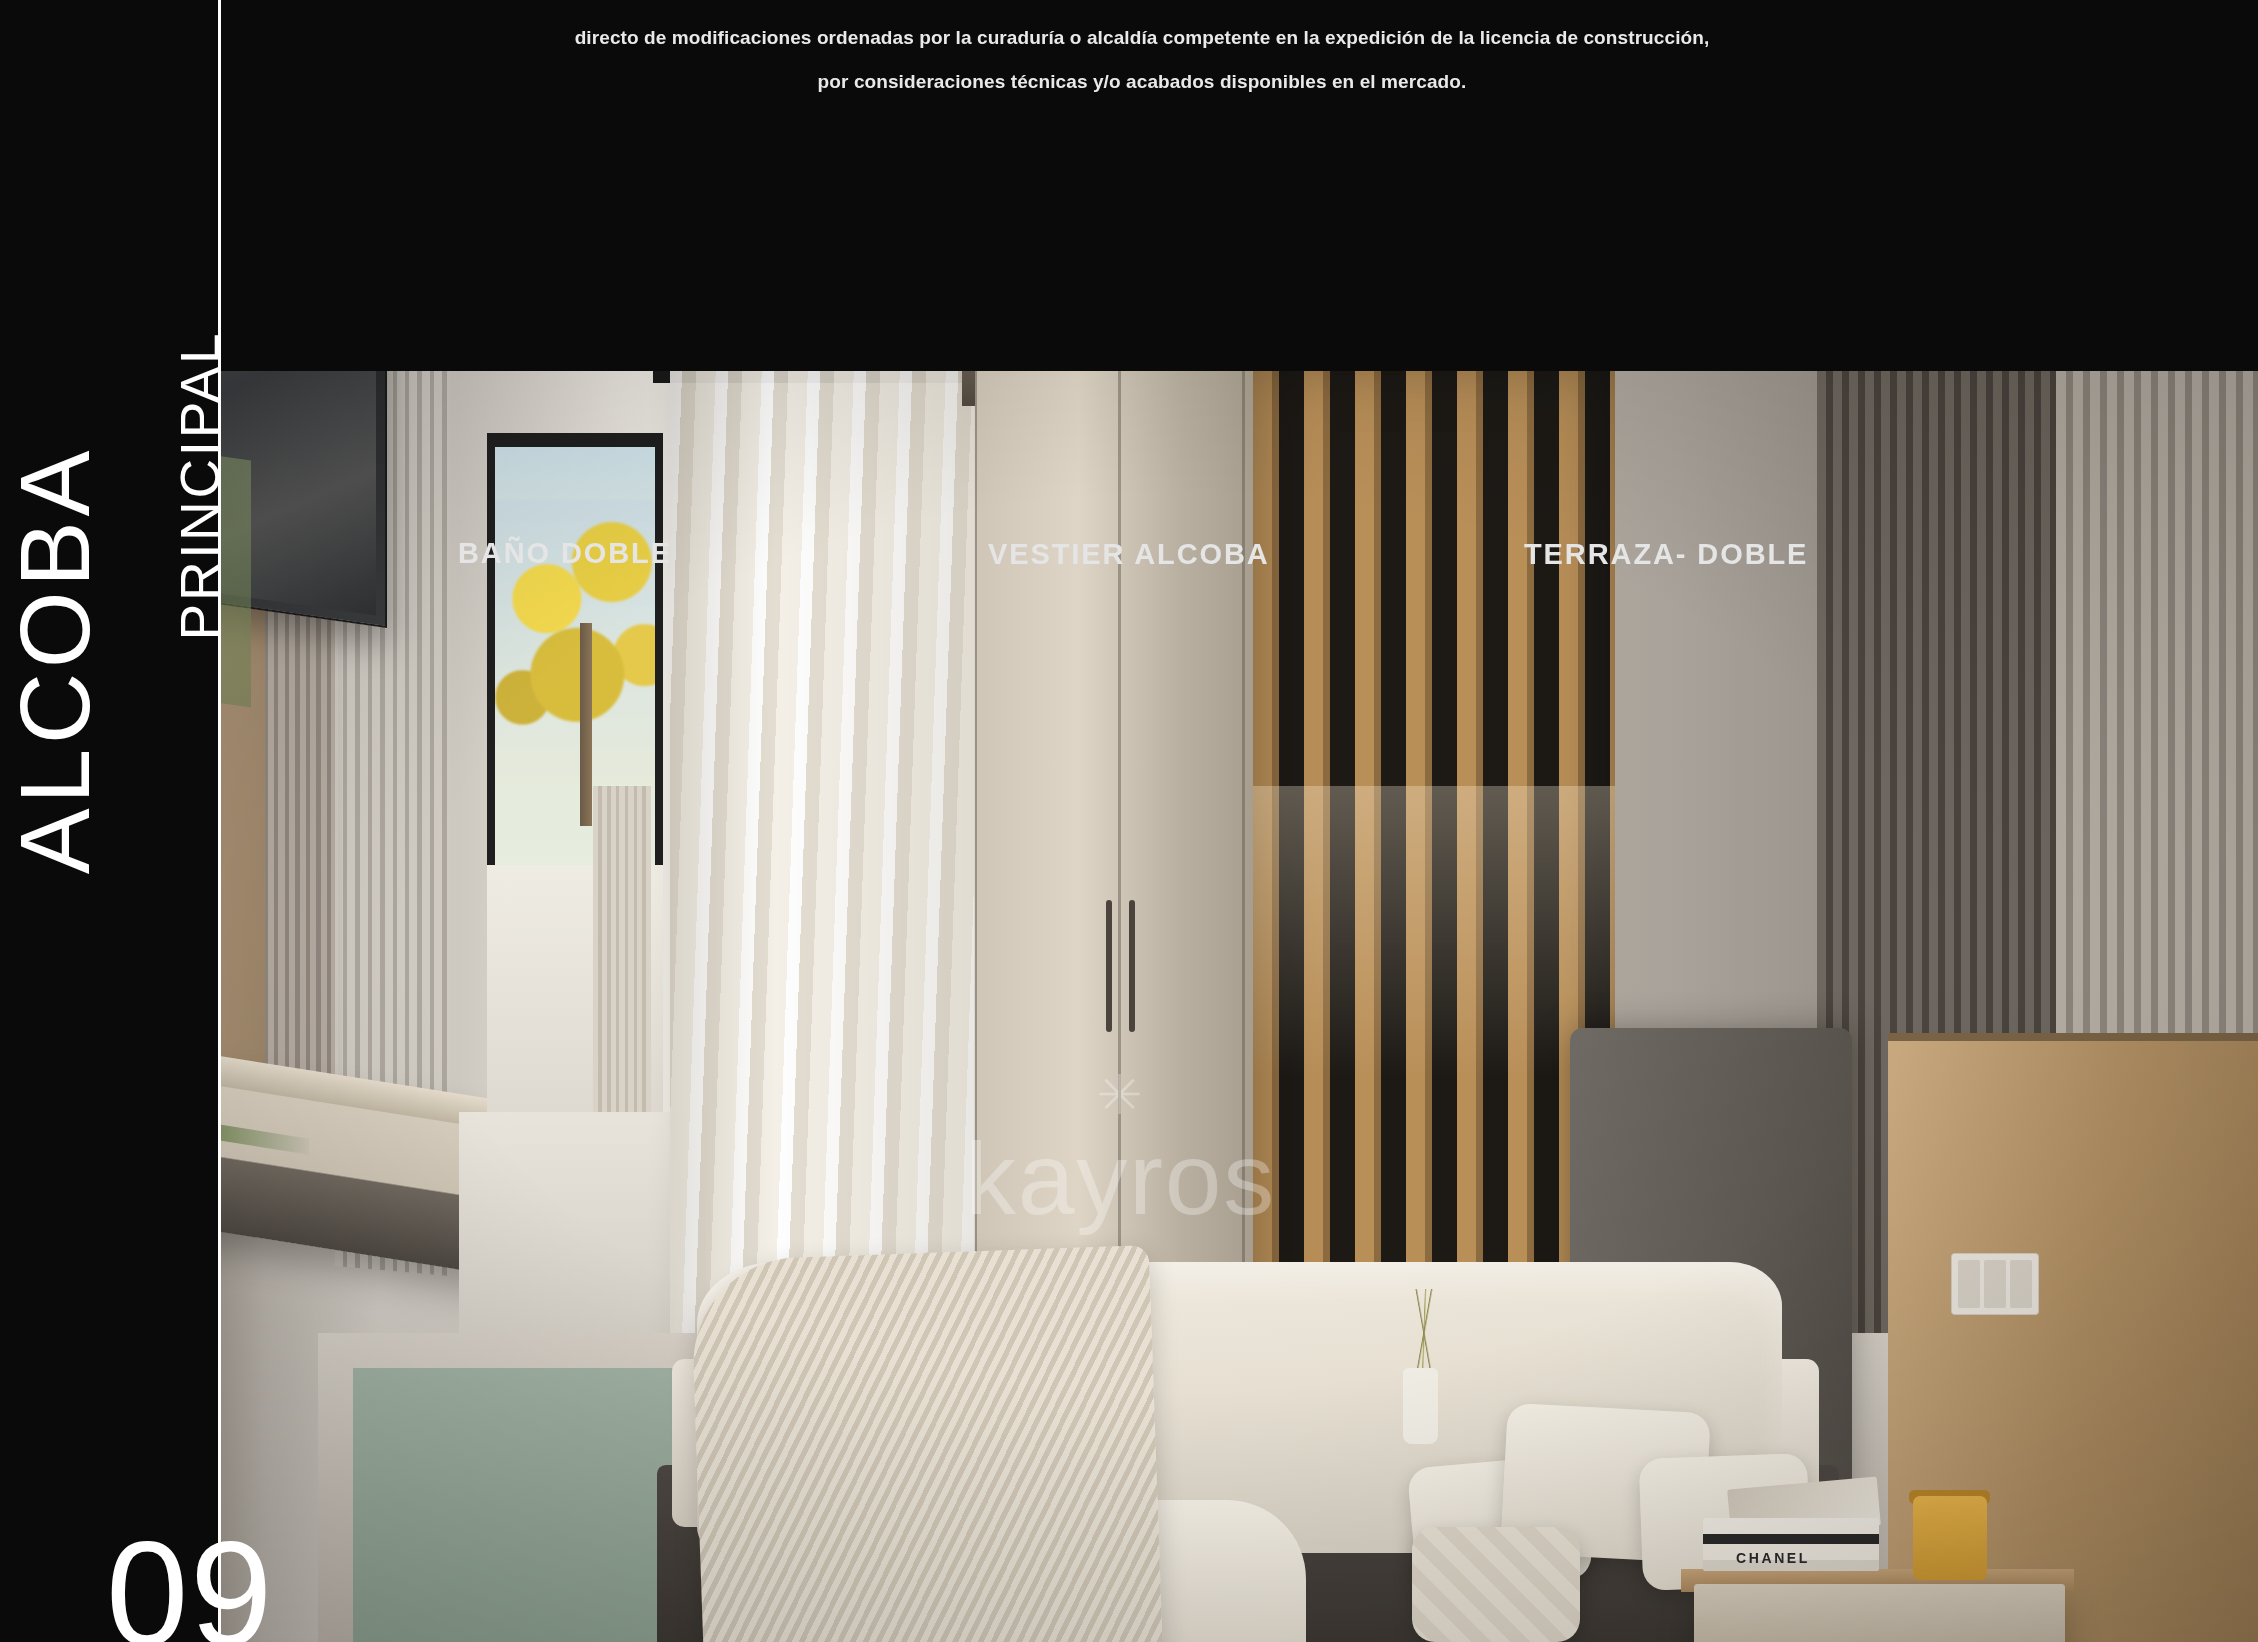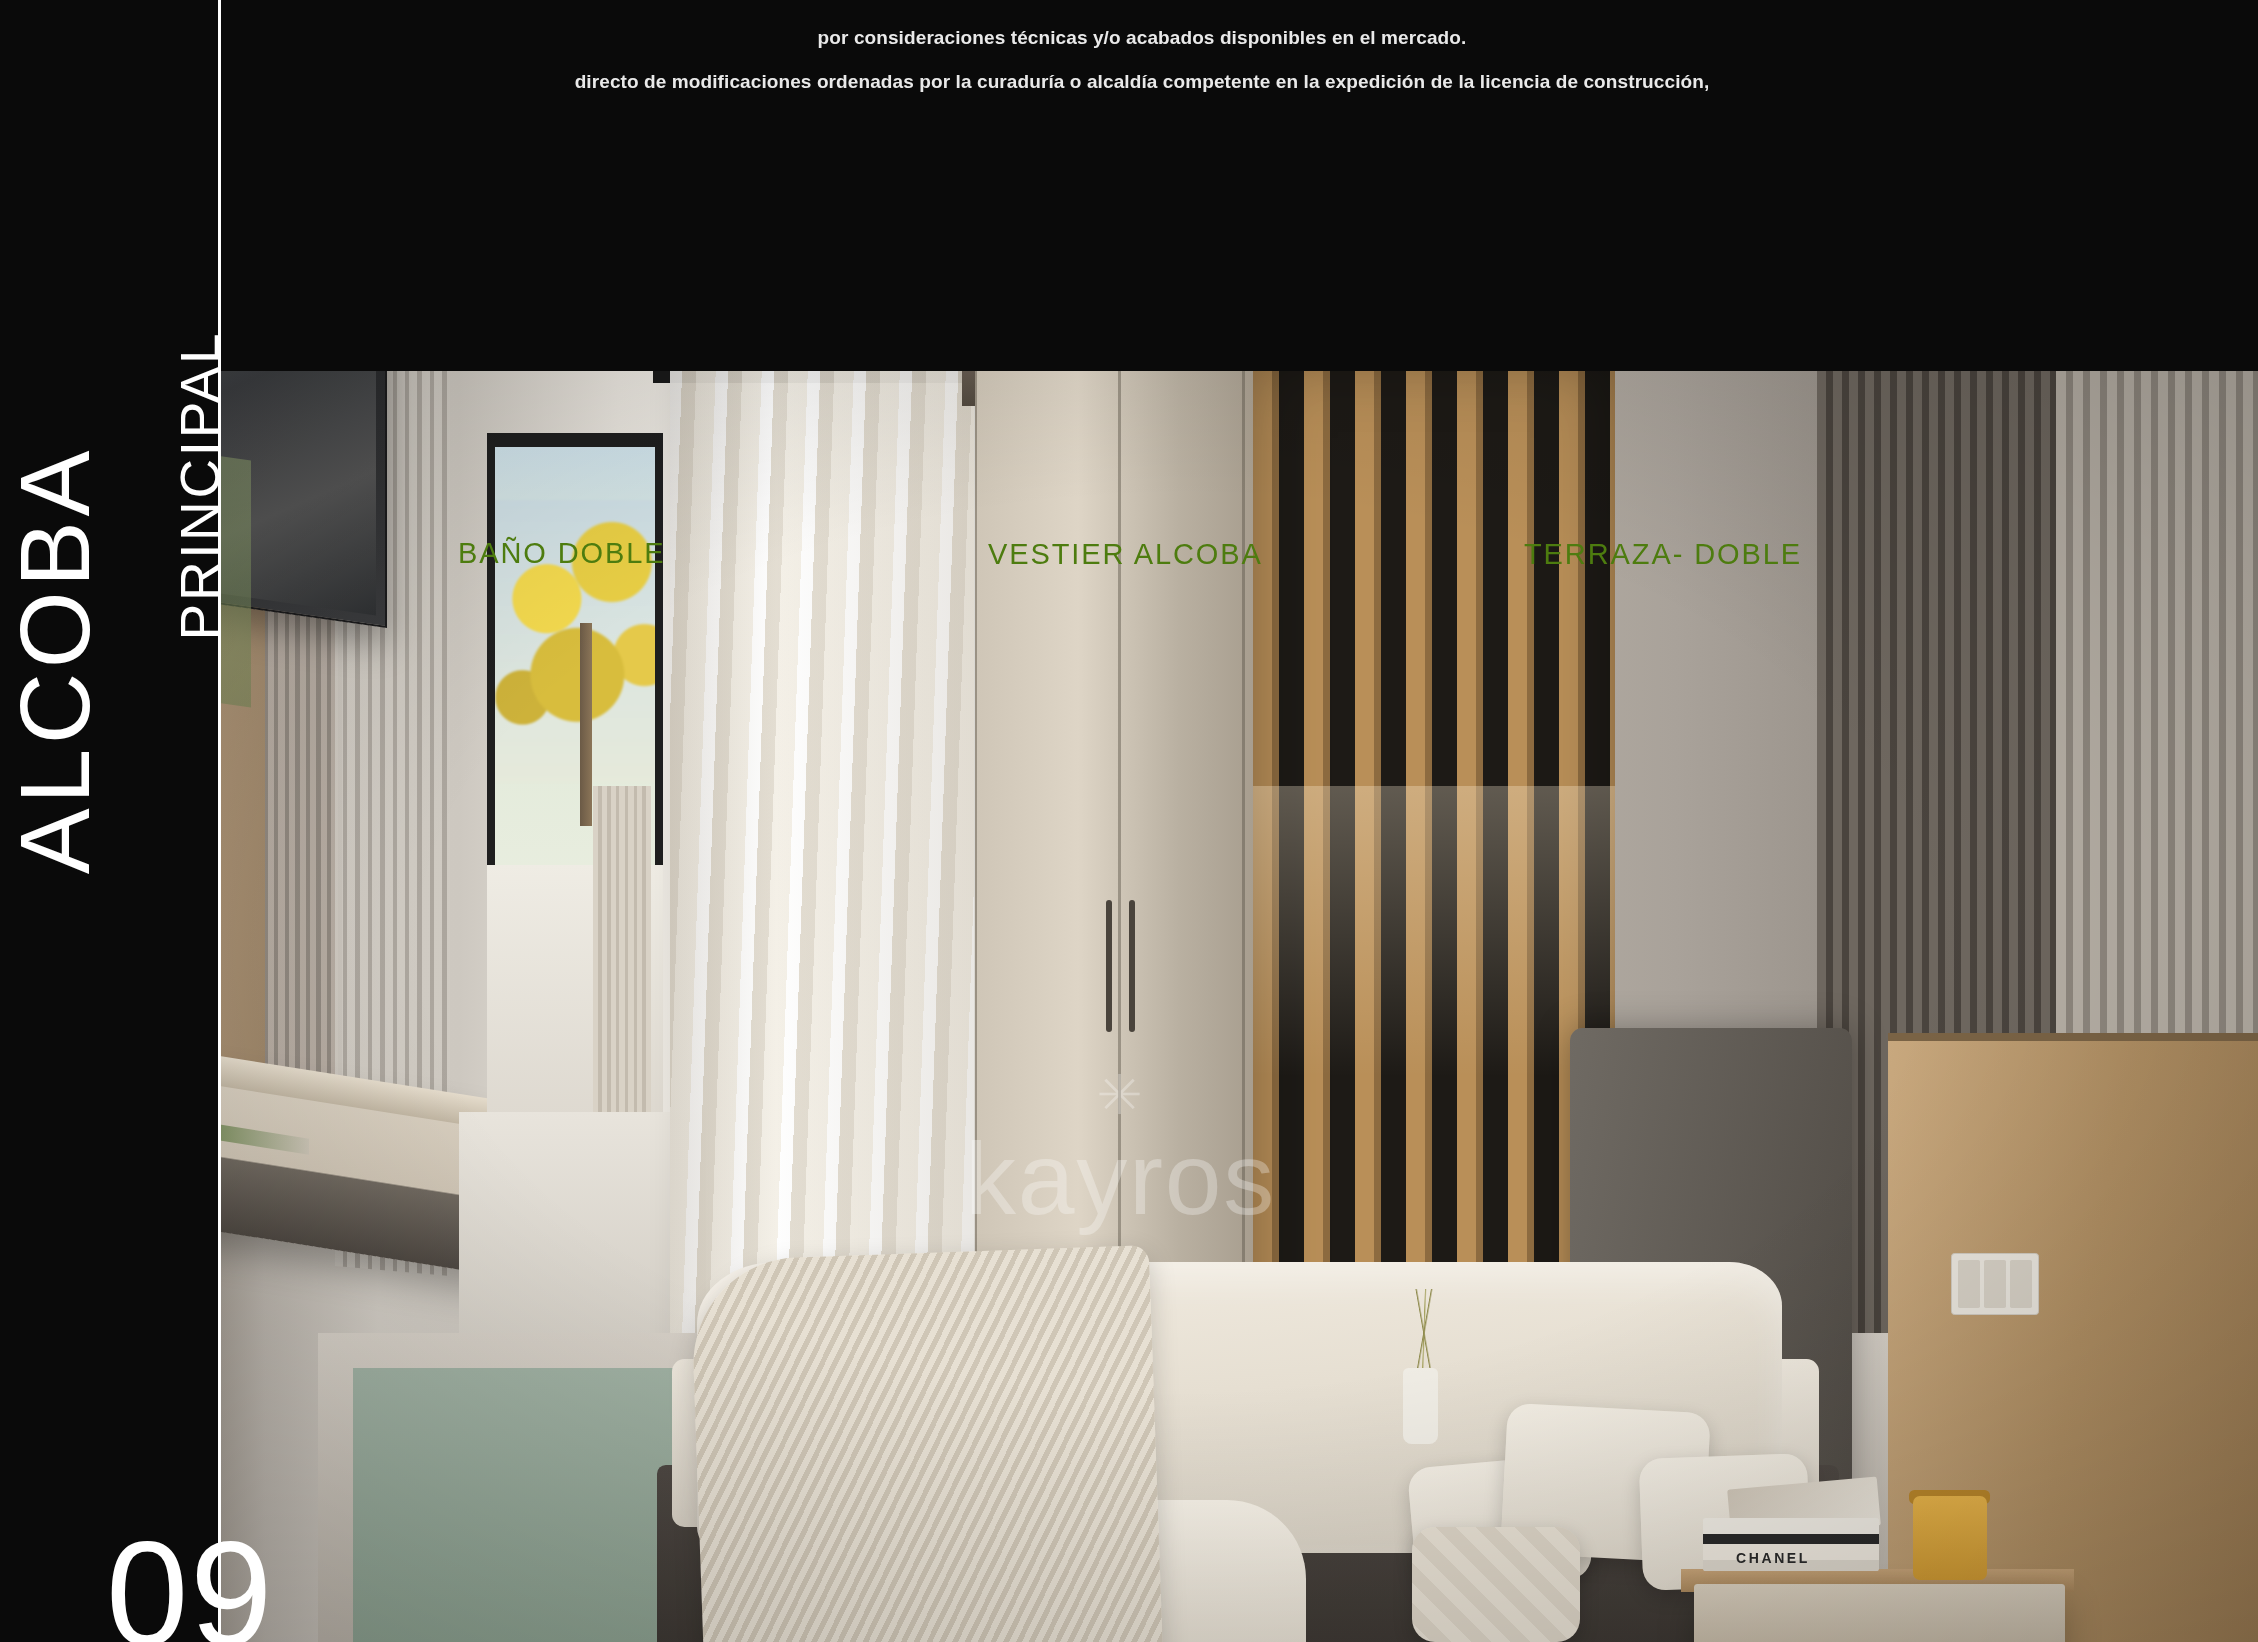--- a/index.html
+++ b/index.html
@@ -20,22 +20,22 @@
     font-size:19px; line-height:44px; font-weight:700;
     letter-spacing:0.1px;
   }
   .disclaimer p { margin:0; }
 
   
   .seclabels {
     position:absolute; left:0; top:265px; width:2258px; height:71px;
   }
   .seclabel {
-    position:absolute; color:#4d7c0f; font-size:29px; letter-spacing:1.9px;
-    font-weight:400; white-space:nowrap;
+    position:absolute; color:#e5e5e5; font-size:29px; letter-spacing:1.9px;
+    font-weight:700; white-space:nowrap;
   }
   .seclabel.a { left:458px; top:272px; }
   .seclabel.b { left:988px; top:273px; }
   .seclabel.c { left:1524px; top:273px; }
 
   
   .leftcol {
     position:absolute; left:0; top:0; width:221px; height:1643px;
     background:#0a0a0a; z-index:5;
   }
@@ -494,22 +494,22 @@
     <div class="watermark">
       <span class="mark">✳</span>
       <span>kayros</span>
     </div>
 
     <div class="vignette"></div>
   </div>
 
   <div class="topband">
     <div class="disclaimer">
+      <p>directo de modificaciones ordenadas por la curaduría o alcaldía competente en la expedición de la licencia de construcción,</p>
       <p>por consideraciones técnicas y/o acabados disponibles en el mercado.</p>
-      <p>directo de modificaciones ordenadas por la curaduría o alcaldía competente en la expedición de la licencia de construcción,</p>
     </div>
   </div>
 
   <div class="seclabels">
     <div class="seclabel a">BAÑO DOBLE</div>
     <div class="seclabel b">VESTIER ALCOBA</div>
     <div class="seclabel c">TERRAZA- DOBLE</div>
   </div>
 
   <div class="leftcol">

